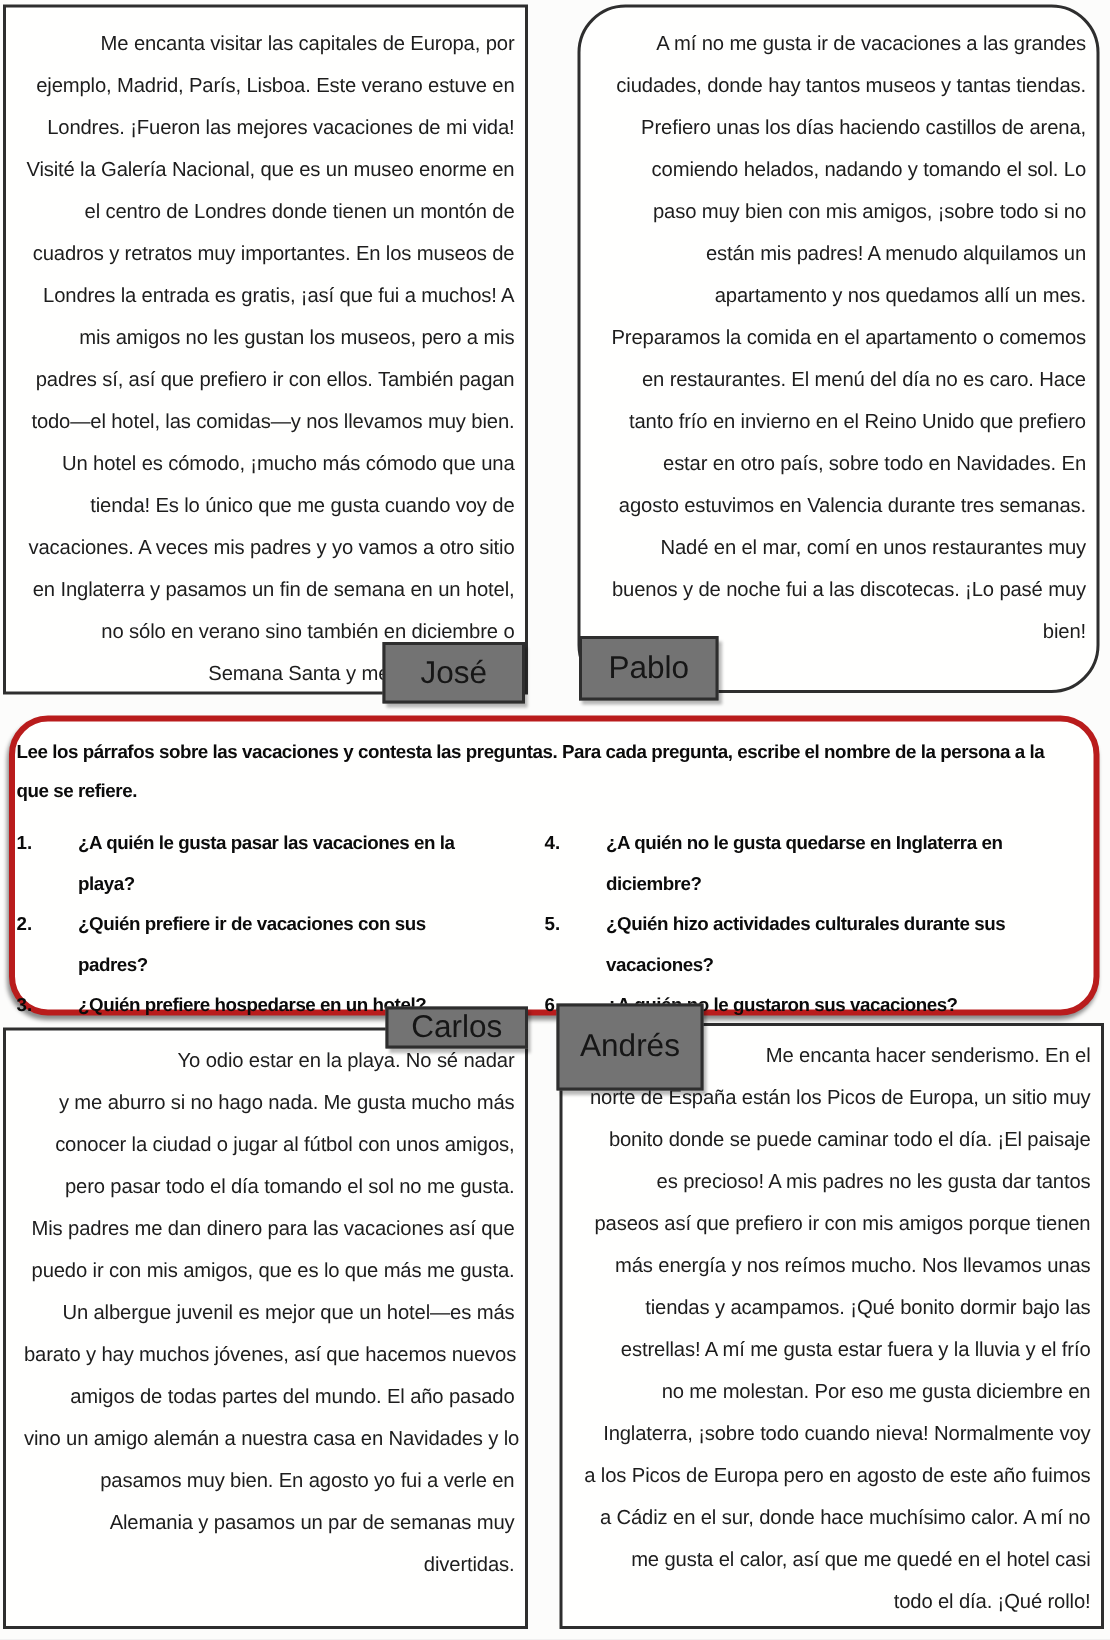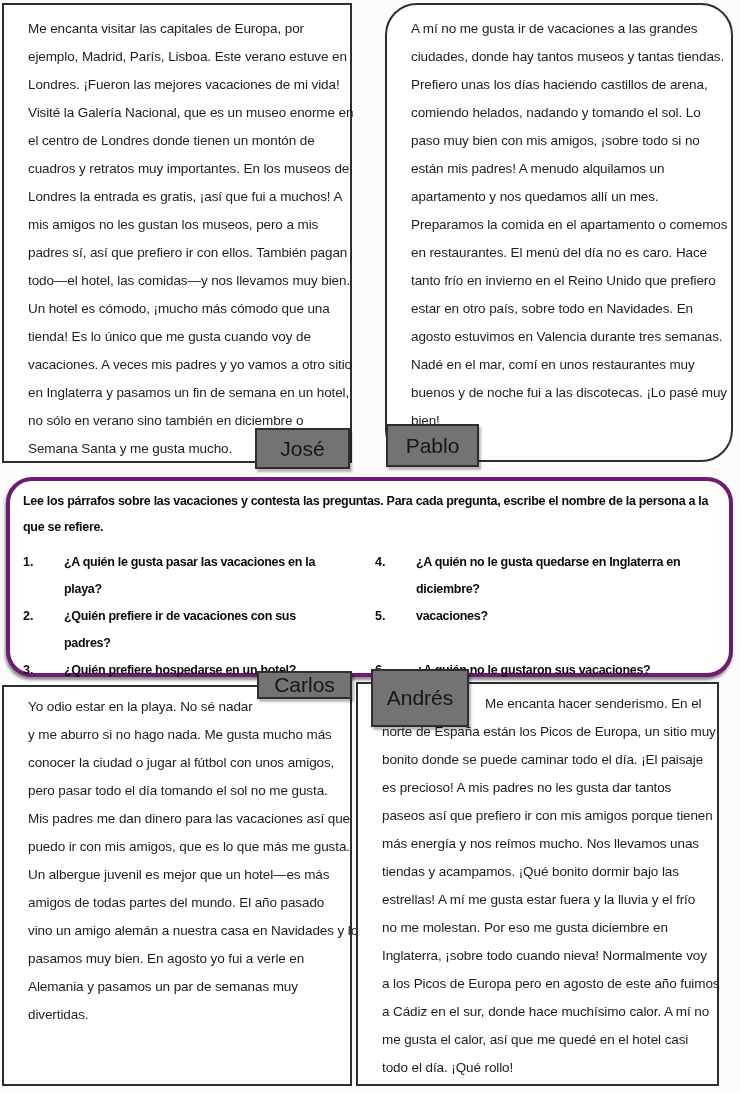--- a/index.html
+++ b/index.html
@@ -10,23 +10,23 @@
     color:#1d1d1d;
   }
   
   .pbox {
     position:absolute; background:#fffffe;
     border:2px solid #2e2e2e; box-sizing:border-box;
   }
   #box-jose   { left:2px;   top:3px;   width:350px; height:460px; }
   #box-pablo  { left:385px; top:3px;   width:348px; height:459px;border-radius:32px; }
   #box-carlos { left:2px;   top:685px; width:350px; height:401px; }
-  #box-andres { left:356px; top:682px; width:363px; height:404px; }
-
-  .lines { padding:10px 7px 0 24px; }
+  #box-andres { left:373px; top:682px; width:363px; height:404px; }
+
+  .lines { padding:10px 7px 0 12px;text-align:right; }
   #box-carlos .lines, #box-andres .lines { padding-top:6px; }
   .line {
     white-space:nowrap; line-height:28px; font-size:13.5px;
     letter-spacing:-0.1px;
   }
   #box-andres .lines .line:first-child { padding-left:103px; }
 
   
   .name-box {
     position:absolute; background:#737373; box-sizing:border-box;
@@ -36,23 +36,23 @@
   }
   #name-jose   { left:255px; top:428px; width:95px; height:41px; }
   #name-pablo  { left:386px; top:424px; width:93px; height:43px; }
   #name-carlos { left:257px; top:671px; width:95px; height:28px; }
   #name-andres { left:371px; top:669px; width:98px; height:58px; }
 
   
   .qbox {
     position:absolute; left:6px; top:477px; width:727px; height:200px;
     box-sizing:border-box; background:#fffffe;
-    border:4px solid #701a75; border-radius:26px;
+    border:4px solid #b91c1c; border-radius:26px;
     box-shadow:-1px 3px 3px rgba(0,0,0,0.45);
-    padding:7px 13px 0 13px;
+    padding:7px 13px 0 1px;
     font-weight:bold; color:#0b0b0b; z-index:2;
   }
   .q-instructions .line { font-size:12.5px; line-height:26px; letter-spacing:-0.3px; }
   .q-grid { display:grid; grid-template-columns:352px 1fr; margin-top:9px; }
   .q-item { display:flex; }
   .q-num  { width:41px; flex:none; font-size:12.5px; line-height:27px; }
   .q-text .line { font-size:12.5px; line-height:27px; letter-spacing:-0.3px; }
 </style>
 </head>
 <body>
@@ -130,20 +130,21 @@
       <div class="q-item">
         <div class="q-num">2.</div>
         <div class="q-text">
             <div class="line">¿Quién prefiere ir de vacaciones con sus</div>
             <div class="line">padres?</div>
           </div>
       </div>
       <div class="q-item">
         <div class="q-num">5.</div>
         <div class="q-text">
+            <div class="line">¿Quién hizo actividades culturales durante sus</div>
             <div class="line">vacaciones?</div>
           </div>
       </div>
 
       <div class="q-item">
         <div class="q-num">3.</div>
         <div class="q-text">
             <div class="line">¿Quién prefiere hospedarse en un hotel?</div>
           </div>
       </div>
@@ -159,20 +160,21 @@
 
   <div class="pbox" id="box-carlos">
     <div class="lines">
         <div class="line">Yo odio estar en la playa.  No sé nadar</div>
         <div class="line">y me aburro si no hago nada.  Me gusta mucho más</div>
         <div class="line">conocer la ciudad o jugar al fútbol con unos amigos,</div>
         <div class="line">pero pasar todo el día tomando el sol no me gusta.</div>
         <div class="line">Mis padres me dan dinero para las vacaciones así que</div>
         <div class="line">puedo ir con mis amigos, que es lo que más me gusta.</div>
         <div class="line">Un albergue juvenil es mejor que un hotel—es más</div>
+        <div class="line">barato y hay muchos jóvenes, así que hacemos nuevos</div>
         <div class="line">amigos de todas partes del mundo.  El año pasado</div>
         <div class="line">vino un amigo alemán a nuestra casa en Navidades y lo</div>
         <div class="line">pasamos muy bien.  En agosto yo fui a verle en</div>
         <div class="line">Alemania y pasamos un par de semanas muy</div>
         <div class="line">divertidas.</div>
       </div>
   </div>
 
   <div class="pbox" id="box-andres">
     <div class="lines">

